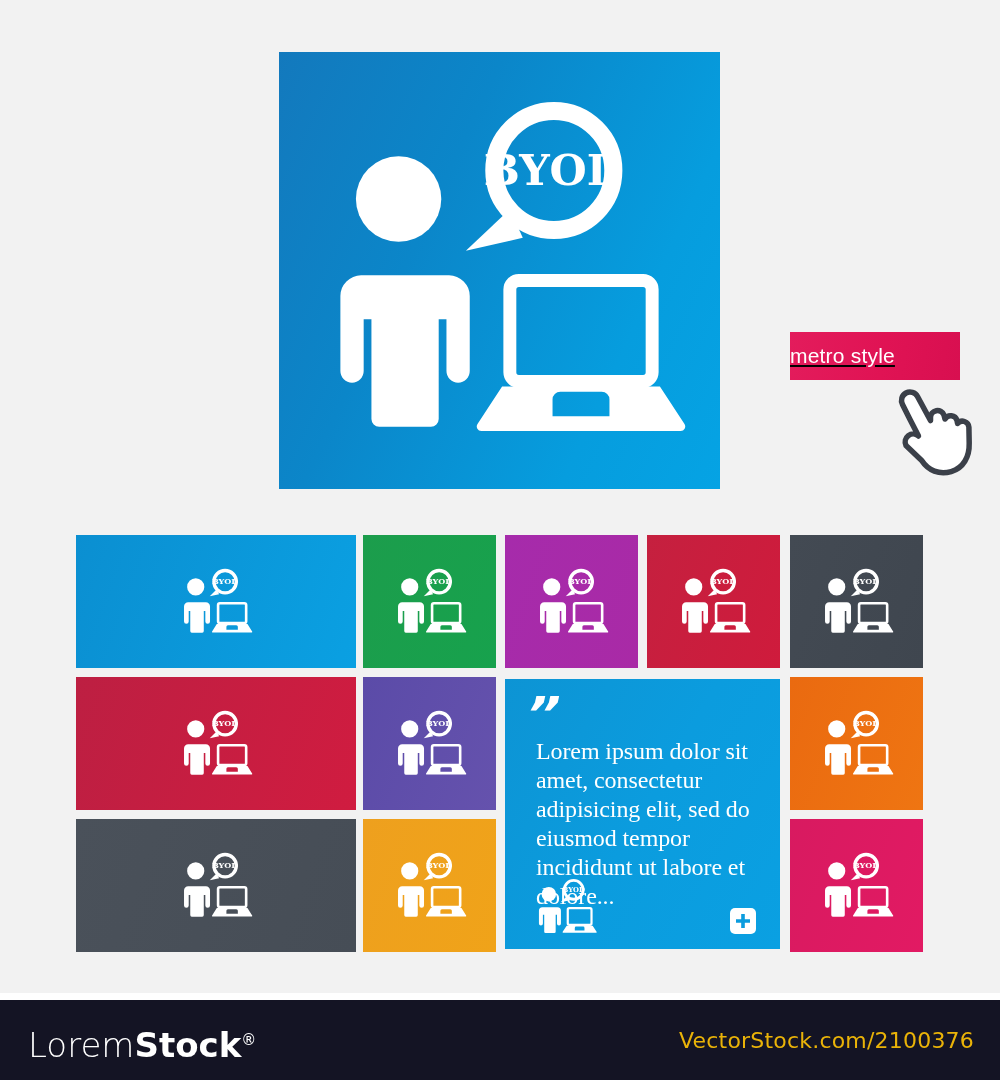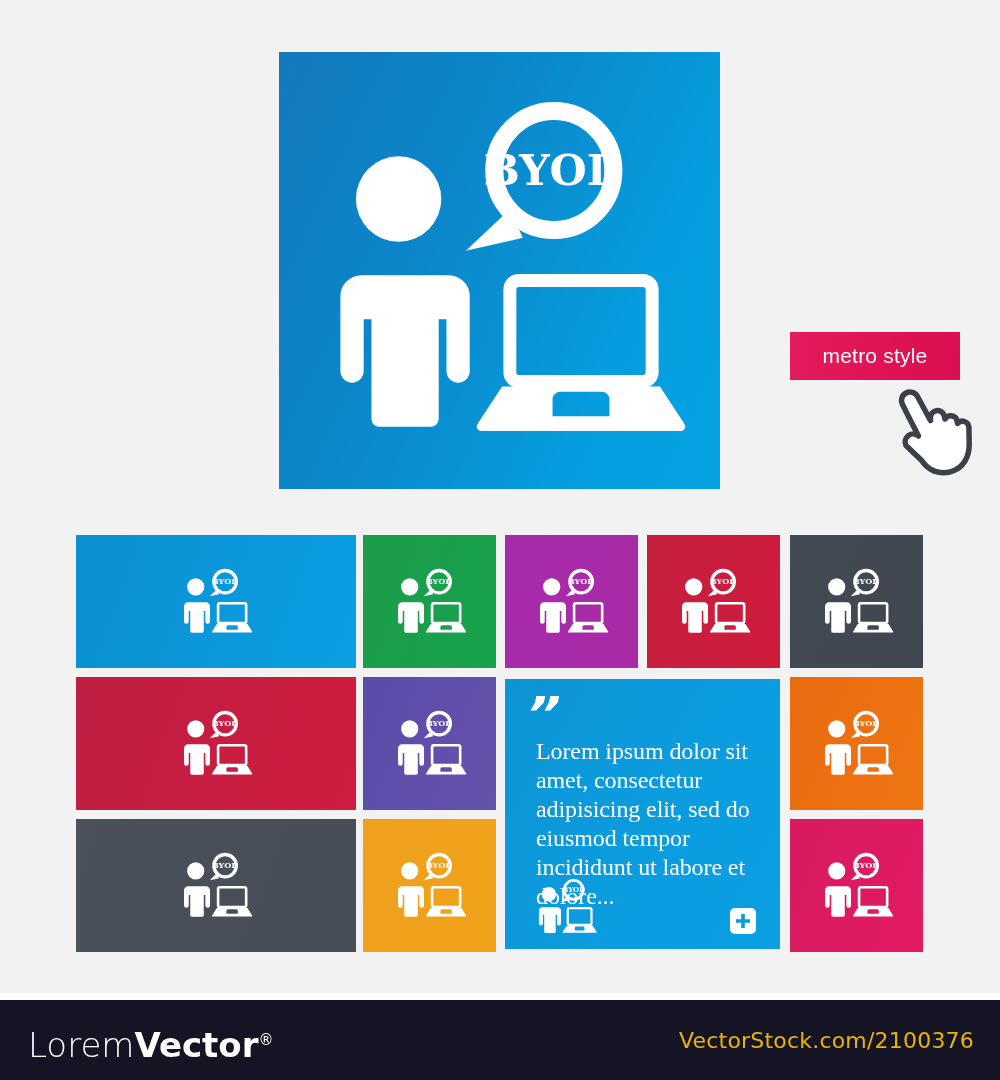--- a/index.html
+++ b/index.html
@@ -21,21 +21,21 @@
     position:absolute; left:279px; top:52px; width:441px; height:437px;
     background:linear-gradient(115deg,#1379bd 0%, #0b86c9 35%, #069dde 75%, #05a3e4 100%);
   }
   .icon-wrap{ position:absolute; left:0; top:0; width:100%; height:100%; }
   .icon-wrap svg{ display:block; width:100%; height:100%; }
 
   
   #metro-btn{
     position:absolute; left:790px; top:332px; width:170px; height:48px;
     background:linear-gradient(100deg,#e31c5c 0%, #e01354 55%, #d80f50 100%);
-    display:flex; align-items:center; justify-content:center;
+    display:flex; align-items:center; text-decoration:underline;
   }
   #metro-btn span{
     color:#ffffff; font-size:21px; letter-spacing:.2px;
     font-family:"Liberation Sans", sans-serif; font-weight:400;
   }
   
   #cursor{ position:absolute; left:884px; top:384px; width:94px; height:100px; }
 
   
   .tile{ position:absolute; overflow:hidden; }
@@ -216,15 +216,15 @@
   <div id="plus-badge">
     <svg viewBox="0 0 18 18">
       <path d="M7.2 2 h3.6 v5.2 H16 v3.6 h-5.2 V16 H7.2 v-5.2 H2 V7.2 h5.2 Z" fill="#0b9cde"></path>
     </svg>
   </div>
 
 </div>
 
 <div id="strip"></div>
 <div id="footer">
-  <div id="brand"><span class="b-light">Lorem</span><span class="b-bold">Vector</span><span class="b-reg">®</span></div>
+  <div id="brand"><span class="b-light">Lorem</span><span class="b-bold">Stock</span><span class="b-reg">®</span></div>
   <div id="site-url">VectorStock.com/2100376</div>
 </div>
 
 </body></html>

